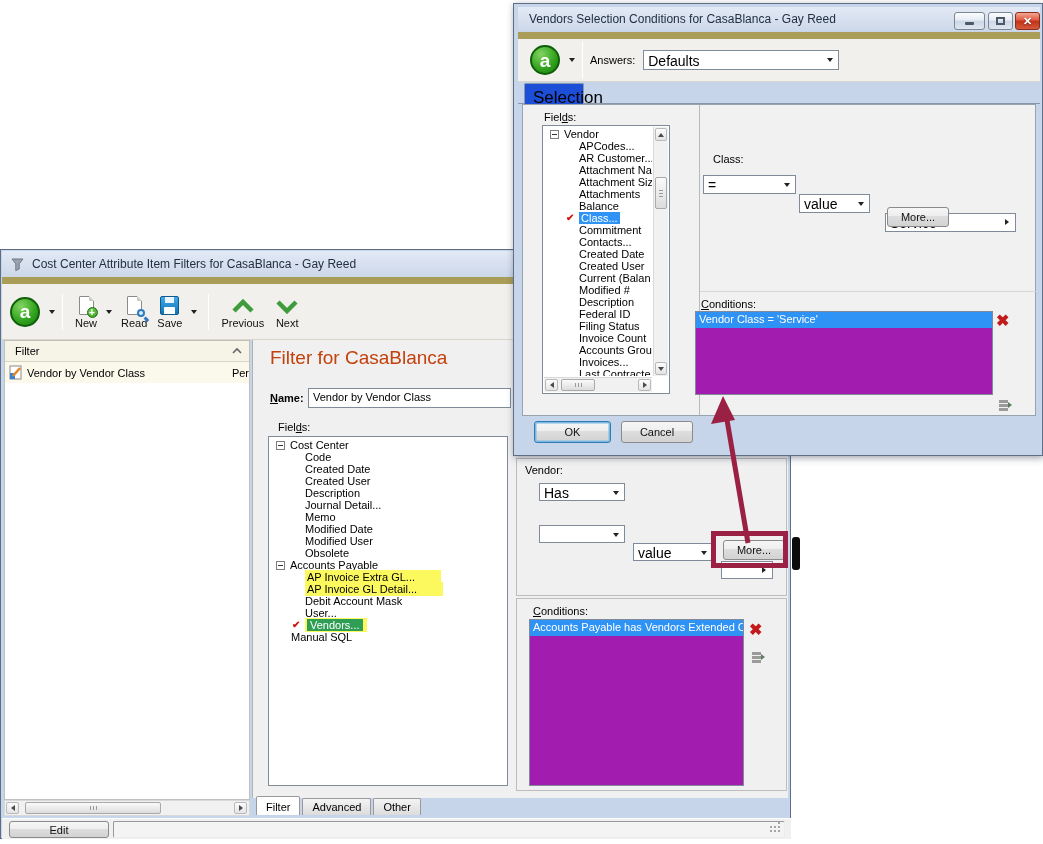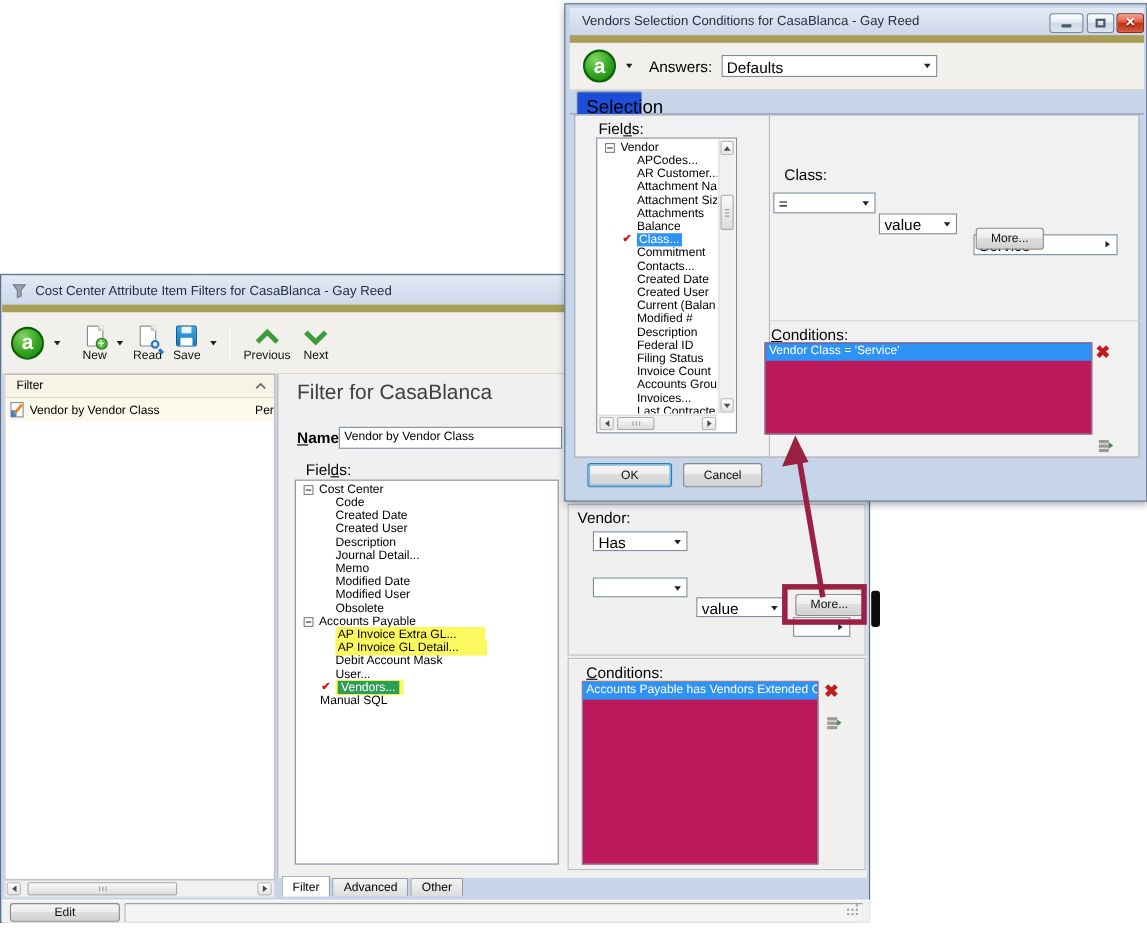--- a/index.html
+++ b/index.html
@@ -68,21 +68,21 @@
   .trow.root{padding-left:6px}
   .minusbox{width:9px;height:9px;border:1px solid #7e7e7e;background:#fff;position:relative;
         margin-right:5px;flex:none}
   .minusbox::after{content:"";position:absolute;left:1px;right:1px;top:3px;height:1px;background:#333}
   .chk{width:13px;flex:none;color:#d11414;font-size:10px;line-height:10px;font-weight:bold}
   .lblwrap{display:inline-block}
   .lblwrap.hl{background:#fcf95f;padding:1px 4px 1px 2px}
   .lblwrap.hlw{padding-right:26px}
   .lbl.sel{background:#2e93f5;color:#fff;padding:0 2px}
   .lbl.selg{background:#2f9e55;color:#fff;padding:0 3px}
-  .condlist{position:absolute;background:#be185d;border:1px solid #7f8b99;overflow:hidden}
+  .condlist{position:absolute;background:#a21caf;border:1px solid #7f8b99;overflow:hidden}
   .litem{height:16px;line-height:15px;font-size:11px;padding-left:3px;white-space:nowrap}
   .litem.sel{background:#2e93f5;color:#fff}
   .dellabel{color:#c31b1b;font-size:16px;font-weight:bold;line-height:16px}
   .moveicon{width:13px;height:12px;position:relative}
   .moveicon::before{content:"";position:absolute;left:0;top:1px;width:9px;height:3px;background:#9b9b9b;
         box-shadow:0 4px 0 #9b9b9b,0 8px 0 #9b9b9b}
   .moveicon::after{content:"";position:absolute;right:0;top:3px;width:0;height:0;
         border-top:3px solid transparent;border-bottom:3px solid transparent;border-left:4px solid #5d7d5d}
 
   
@@ -106,21 +106,21 @@
 
   
   .wcbtn{position:absolute;border:1px solid #7d8794;border-radius:3px;
         background:linear-gradient(#fbfdfe,#e6ecf4 45%,#ccd7e5 50%,#dde6f0);
         display:flex;align-items:center;justify-content:center}
   .wcbtn.close{background:linear-gradient(#f3a794,#e0593f 45%,#c23118 50%,#d4593a);border-color:#8e2c1a}
   .glyph-min{width:9px;height:3px;background:#4b5866;border-radius:1px;margin-top:5px}
   .glyph-max{width:9px;height:8px;border:2px solid #4b5866;background:transparent}
   .glyph-x{color:#fff;font-size:11px;font-weight:bold;line-height:11px;text-shadow:0 1px 1px #701c0c}
 
-  .label11{font-size:14px;line-height:13px;white-space:nowrap}
+  .label11{font-size:11px;line-height:13px;white-space:nowrap}
   u{text-decoration:underline}
 
   
   .anno-box{position:absolute;border:5px solid #9a2143;z-index:60}
   .blackmark{position:absolute;background:#0c0c0c;border-radius:3px;z-index:40}
 </style>
 </head>
 <body>
 
 <div class="window" id="backwin" style="left:0;top:249px;width:791px;height:590px">
@@ -206,21 +206,21 @@
     <div class="sbbtn" style="left:1px;top:1px;width:13px;height:12px">
         <div class="tri-l"></div>
       </div>
     <div class="thumb h" style="left:20px;top:1px;width:136px;height:12px"></div>
     <div class="sbbtn" style="right:2px;top:1px;width:13px;height:12px">
         <div class="tri-r"></div>
       </div>
   </div>
 
   <div class="abs" style="left:251px;top:90px;width:536px;height:458px;background:#f0f0f0;border-left:1px solid #b2b2b2">
-    <div class="abs" style="left:17px;top:7px;font-size:19px;color:#404040">Filter for CasaBlanca</div>
+    <div class="abs" style="left:17px;top:7px;font-size:19px;color:#c2410c">Filter for CasaBlanca</div>
     <div class="abs label11" style="left:17px;top:52px;font-weight:bold"><u>N</u>ame:</div>
     <div class="abs tbox" style="left:55px;top:48px;width:203px;height:20px">Vendor by Vendor Class</div>
 
     <div class="abs label11" style="left:25px;top:81px">Fiel<u>d</u>s:</div>
     <div class="treebox" style="left:15px;top:96px;width:240px;height:350px">
       <div class="treerows">
           <div class="trow root">
             <span class="minusbox"></span>
             <span class="lblwrap"><span class="lbl">Cost Center</span></span>
           </div>

